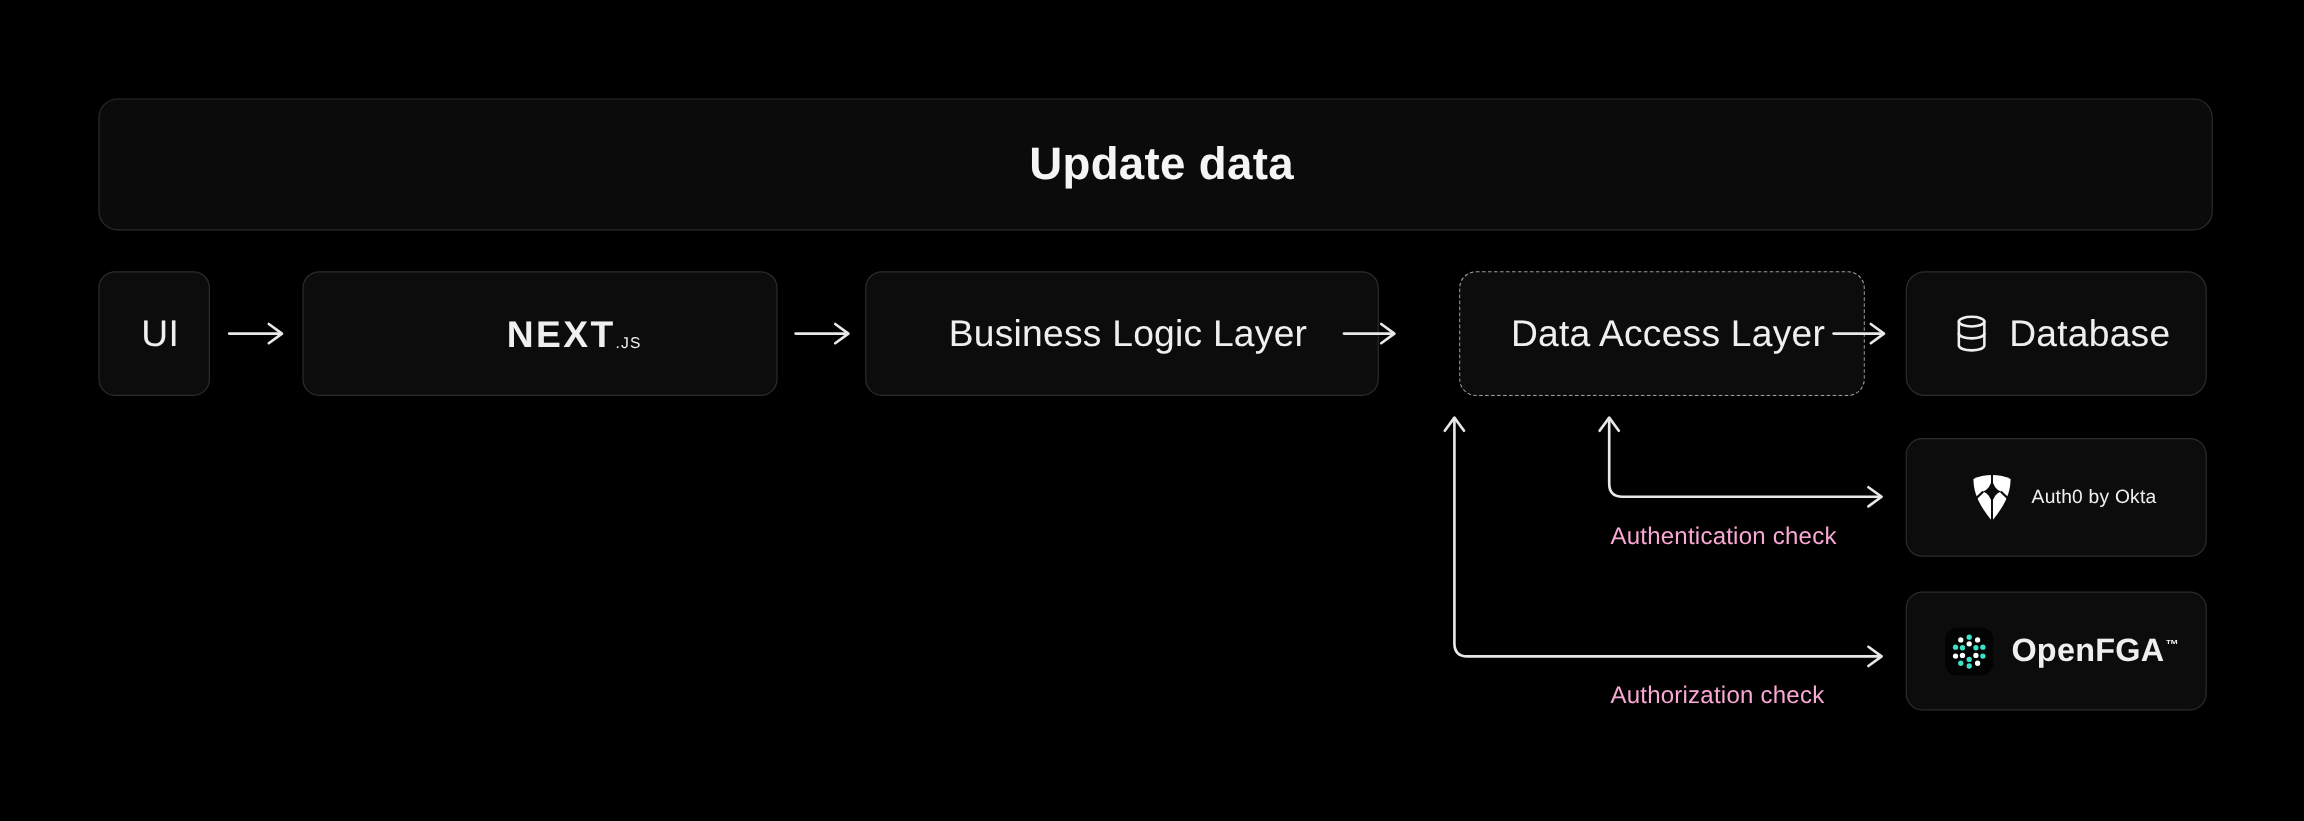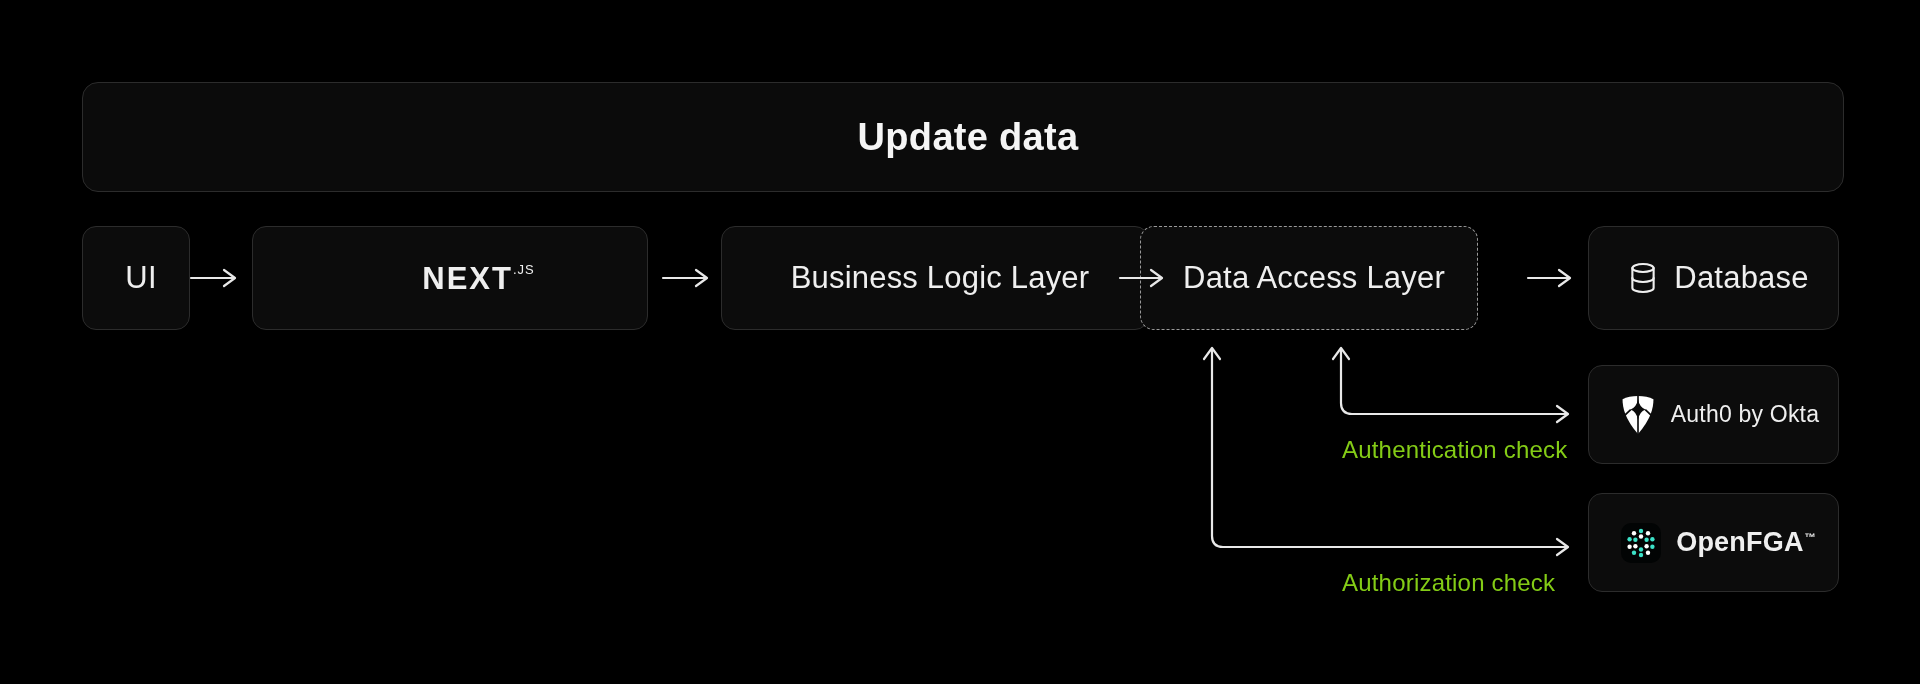--- a/index.html
+++ b/index.html
@@ -11,37 +11,37 @@
     position:absolute;box-sizing:border-box;
     background:#0c0c0c;border:1px solid #2c2c2c;border-radius:14px;
     display:flex;align-items:center;justify-content:center;
     color:#efefef;font-size:31px;font-weight:400;letter-spacing:.2px;padding-left:10px;
   }
   .title-bar{
     left:82px;top:82px;width:1762px;height:110px;border-radius:16px;background:#0b0b0b;
   }
   .title-bar .title{font-size:38px;font-weight:700;color:#f5f5f5;letter-spacing:.3px;}
   .row-node{top:226px;height:104px;}
-  #node-ui{left:82px;width:108px;}
+  #node-ui{left:82px;width:93px;}
   #node-next{left:252px;width:396px;gap:18px;}
   #node-bll{left:721px;width:428px;}
-  #node-dal{left:1140px;width:338px;border:1.5px dashed #9a9a9a;justify-content:center;}
+  #node-dal{left:1216px;width:338px;border:1.5px dashed #9a9a9a;justify-content:center;}
   #node-db{left:1588px;width:251px;gap:16px;border-radius:16px;}
-  #node-auth0{left:1588px;top:365px;width:251px;height:99px;gap:13px;font-size:23px;}
+  #node-auth0{left:1588px;top:365px;width:251px;height:99px;gap:13px;font-size:16px;}
   #node-openfga{left:1588px;top:493px;width:251px;height:99px;gap:15px;font-size:27px;font-weight:700;}
-  .next-logo{display:flex;align-items:flex-start;margin-left:47px;}
+  .next-logo{display:flex;align-items:flex-end;margin-left:47px;}
   .next-word{font-size:31px;font-weight:700;letter-spacing:2px;line-height:1;}
   .next-js{font-size:13px;font-weight:400;letter-spacing:1px;line-height:1;padding-bottom:2px;}
   .tm{font-size:11px;font-weight:700;vertical-align:super;margin-left:1px;}
   .fga-tile{
     width:40px;height:40px;border-radius:10px;background:#020404;
     display:flex;align-items:center;justify-content:center;flex:0 0 auto;
   }
   .connector-label{
-    position:absolute;color:#84cc16;font-size:24px;letter-spacing:.2px;white-space:nowrap;
+    position:absolute;color:#f9a8d4;font-size:20px;letter-spacing:.2px;white-space:nowrap;
   }
   #label-authentication{left:1342px;top:436px;}
   #label-authorization{left:1342px;top:569px;text-align:right;}
   #arrow-overlay{position:absolute;left:0;top:0;pointer-events:none;}
   .icon{display:flex;align-items:center;justify-content:center;}
 </style>
 </head>
 <body>
 
 <div id="canvas">

